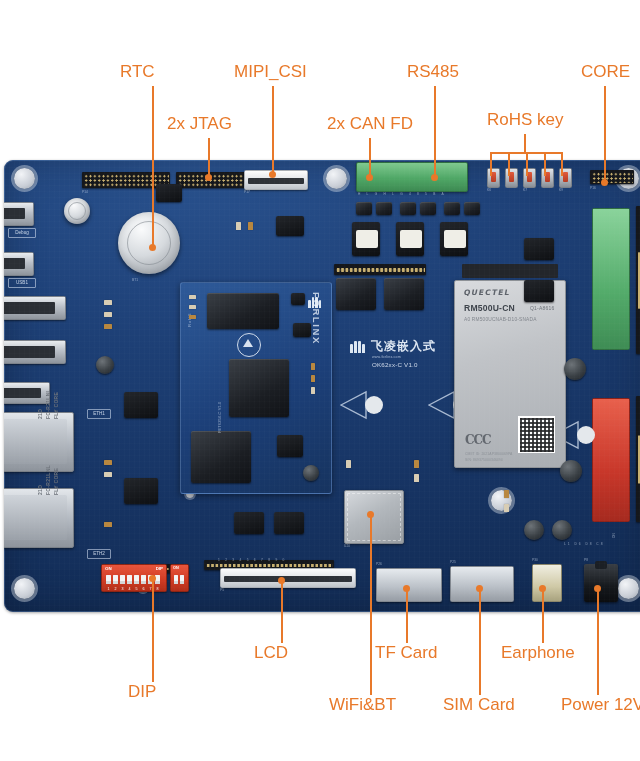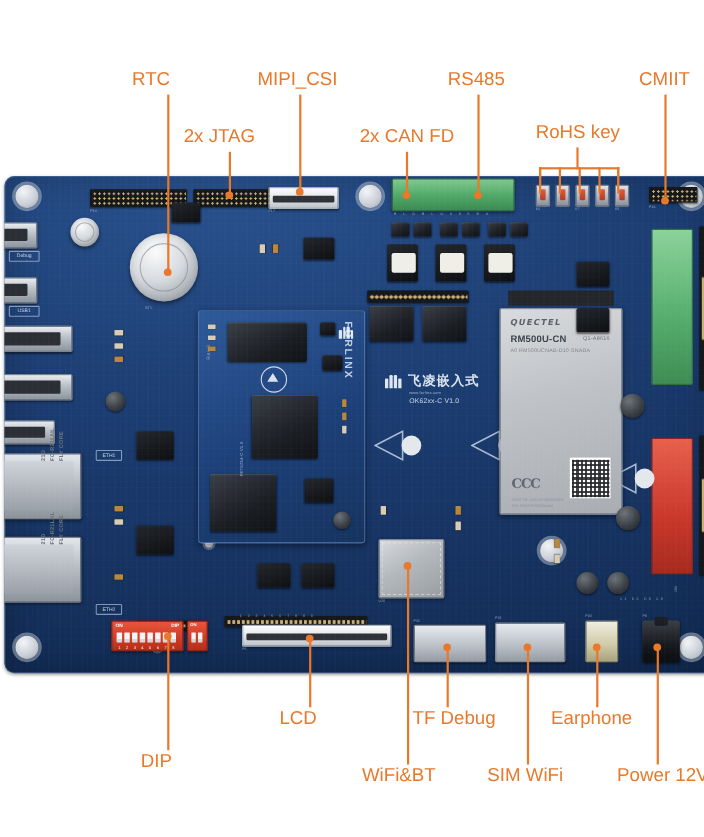--- a/index.html
+++ b/index.html
@@ -440,41 +440,41 @@
 
   <div class="lbl" style="left:487px;top:110px">RoHS key</div>
   <div class="lead v" style="left:524px;top:134px;height:20px"></div>
   <div class="bracket" style="left:490px;top:152px;width:69px;height:14px"></div>
   <div class="lead v" style="left:490px;top:152px;height:24px"></div>
   <div class="lead v" style="left:508px;top:152px;height:24px"></div>
   <div class="lead v" style="left:526px;top:152px;height:24px"></div>
   <div class="lead v" style="left:544px;top:152px;height:24px"></div>
   <div class="lead v" style="left:561px;top:152px;height:24px"></div>
 
-  <div class="lbl" style="left:581px;top:62px">CMIIT</div>
+  <div class="lbl" style="left:581px;top:62px">CORE</div>
   <div class="lead v" style="left:604px;top:86px;height:99px"></div>
   <div class="dot" style="left:601px;top:179px"></div>
 
   <div class="lbl" style="left:128px;top:682px">DIP</div>
   <div class="lead v" style="left:152px;top:578px;height:104px"></div>
   <div class="dot" style="left:149px;top:575px"></div>
 
   <div class="lbl" style="left:254px;top:643px">LCD</div>
   <div class="lead v" style="left:281px;top:580px;height:63px"></div>
   <div class="dot" style="left:278px;top:577px"></div>
 
   <div class="lbl" style="left:329px;top:695px">WiFi&amp;BT</div>
   <div class="lead v" style="left:370px;top:514px;height:181px"></div>
   <div class="dot" style="left:367px;top:511px"></div>
 
-  <div class="lbl" style="left:375px;top:643px">TF Debug</div>
+  <div class="lbl" style="left:375px;top:643px">TF Card</div>
   <div class="lead v" style="left:406px;top:588px;height:55px"></div>
   <div class="dot" style="left:403px;top:585px"></div>
 
-  <div class="lbl" style="left:443px;top:695px">SIM WiFi</div>
+  <div class="lbl" style="left:443px;top:695px">SIM Card</div>
   <div class="lead v" style="left:479px;top:588px;height:107px"></div>
   <div class="dot" style="left:476px;top:585px"></div>
 
   <div class="lbl" style="left:501px;top:643px">Earphone</div>
   <div class="lead v" style="left:542px;top:588px;height:55px"></div>
   <div class="dot" style="left:539px;top:585px"></div>
 
   <div class="lbl" style="left:561px;top:695px">Power 12V</div>
   <div class="lead v" style="left:597px;top:588px;height:107px"></div>
   <div class="dot" style="left:594px;top:585px"></div>

